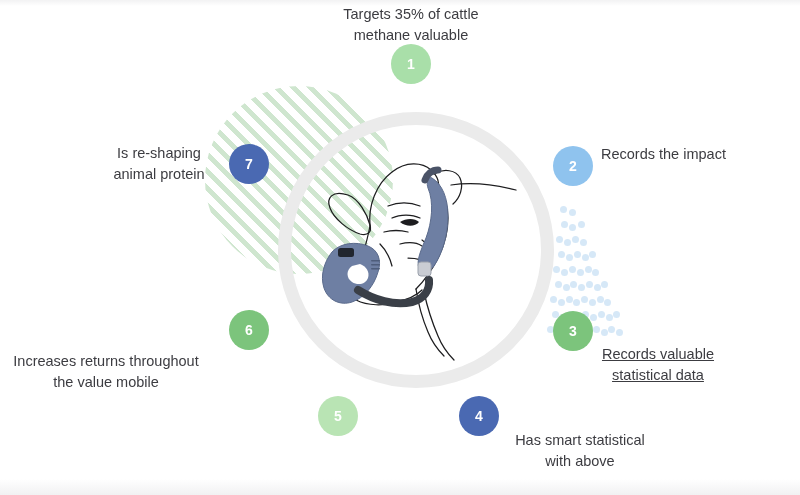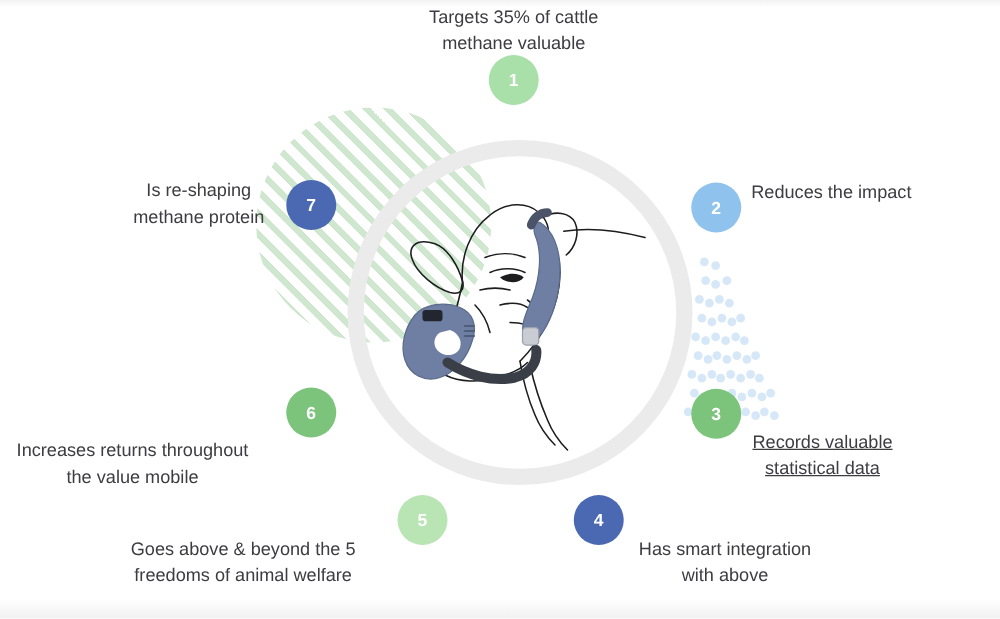--- a/index.html
+++ b/index.html
@@ -247,41 +247,37 @@
   <div class="badge" style="left: 318px; top: 396px; background: rgb(185, 228, 180);">5</div>
   <div class="badge" style="left: 229px; top: 310px; background: rgb(124, 196, 124);">6</div>
   <div class="badge" style="left: 229px; top: 144px; background: rgb(74, 105, 178);">7</div>
 
   <div class="caption center" style="left:331px; top:4px; width:160px;">
     <div>Targets 35% of cattle</div>
     <div>methane valuable</div>
   </div>
 
   <div class="caption left" style="left:601px; top:144px;">
-    <div>Reduces the impact</div>
+    <div>Records the impact</div>
   </div>
 
   <div class="caption center" style="left:594px; top:344px; width:128px;text-decoration:underline;">
     <div>Records valuable</div>
     <div>statistical data</div>
   </div>
 
   <div class="caption center" style="left:505px; top:430px; width:150px;">
-    <div>Has smart integration</div>
+    <div>Has smart statistical</div>
     <div>with above</div>
   </div>
 
-  <div class="caption center" style="left:98px; top:430px; width:193px;">
-    <div>Goes above &amp; beyond the 5</div>
-    <div>freedoms of animal welfare</div>
-  </div>
 
   <div class="caption center" style="left:7px; top:351px; width:198px;">
     <div>Increases returns throughout</div>
     <div>the value mobile</div>
   </div>
 
   <div class="caption center" style="left:101px; top:143px; width:116px;">
     <div>Is re-shaping</div>
-    <div>methane protein</div>
+    <div>animal protein</div>
   </div>
 
 </div>
 
 </body></html>

